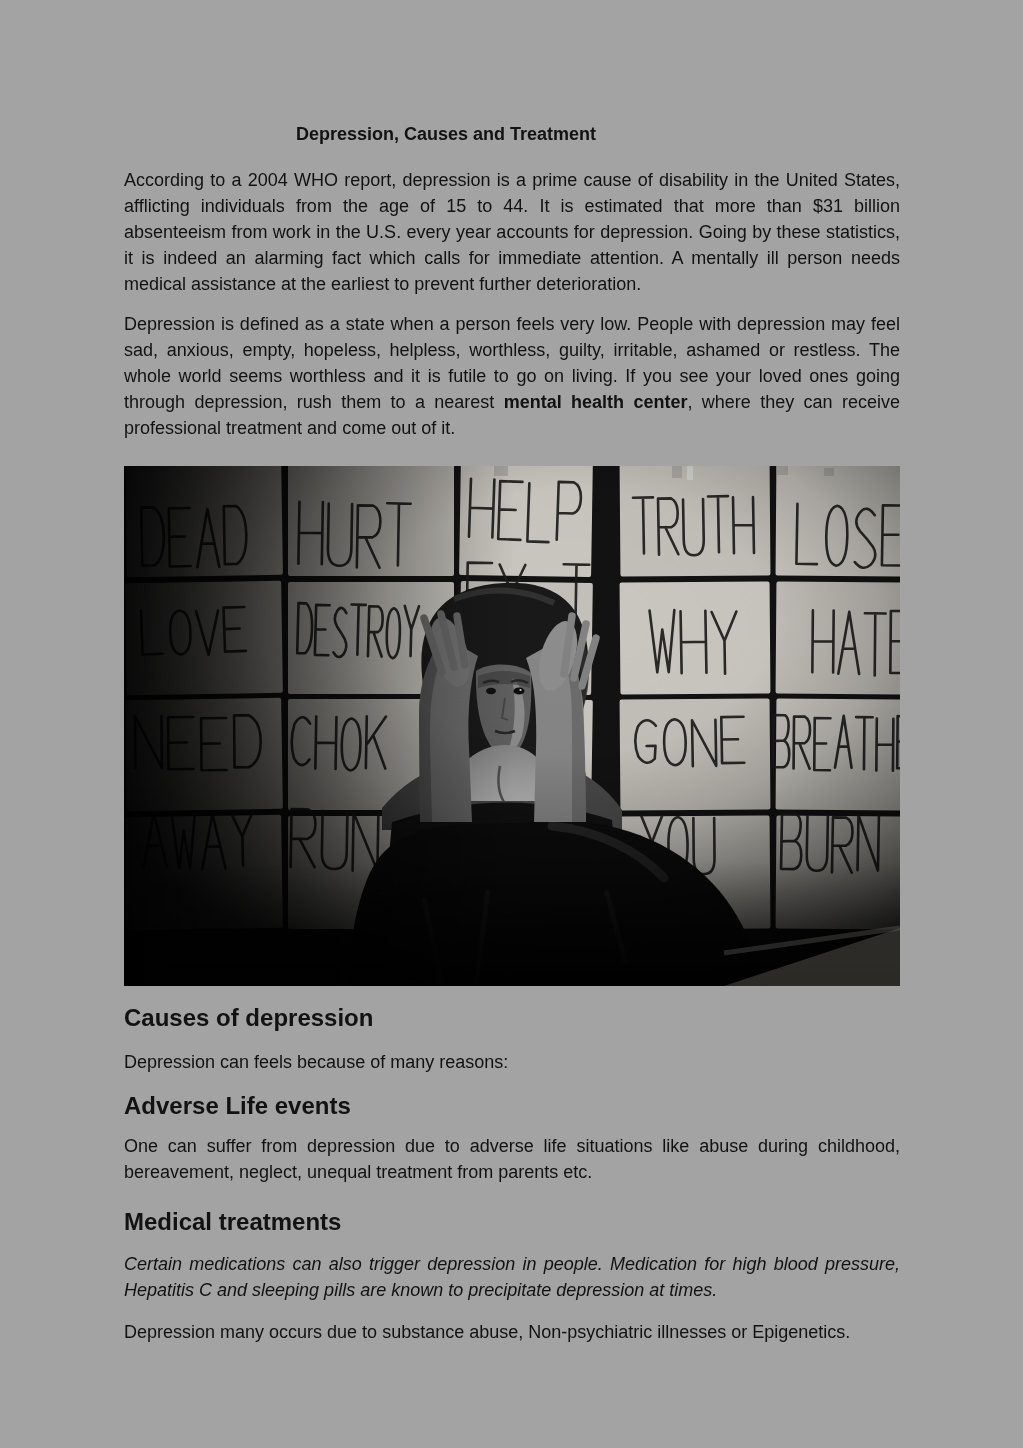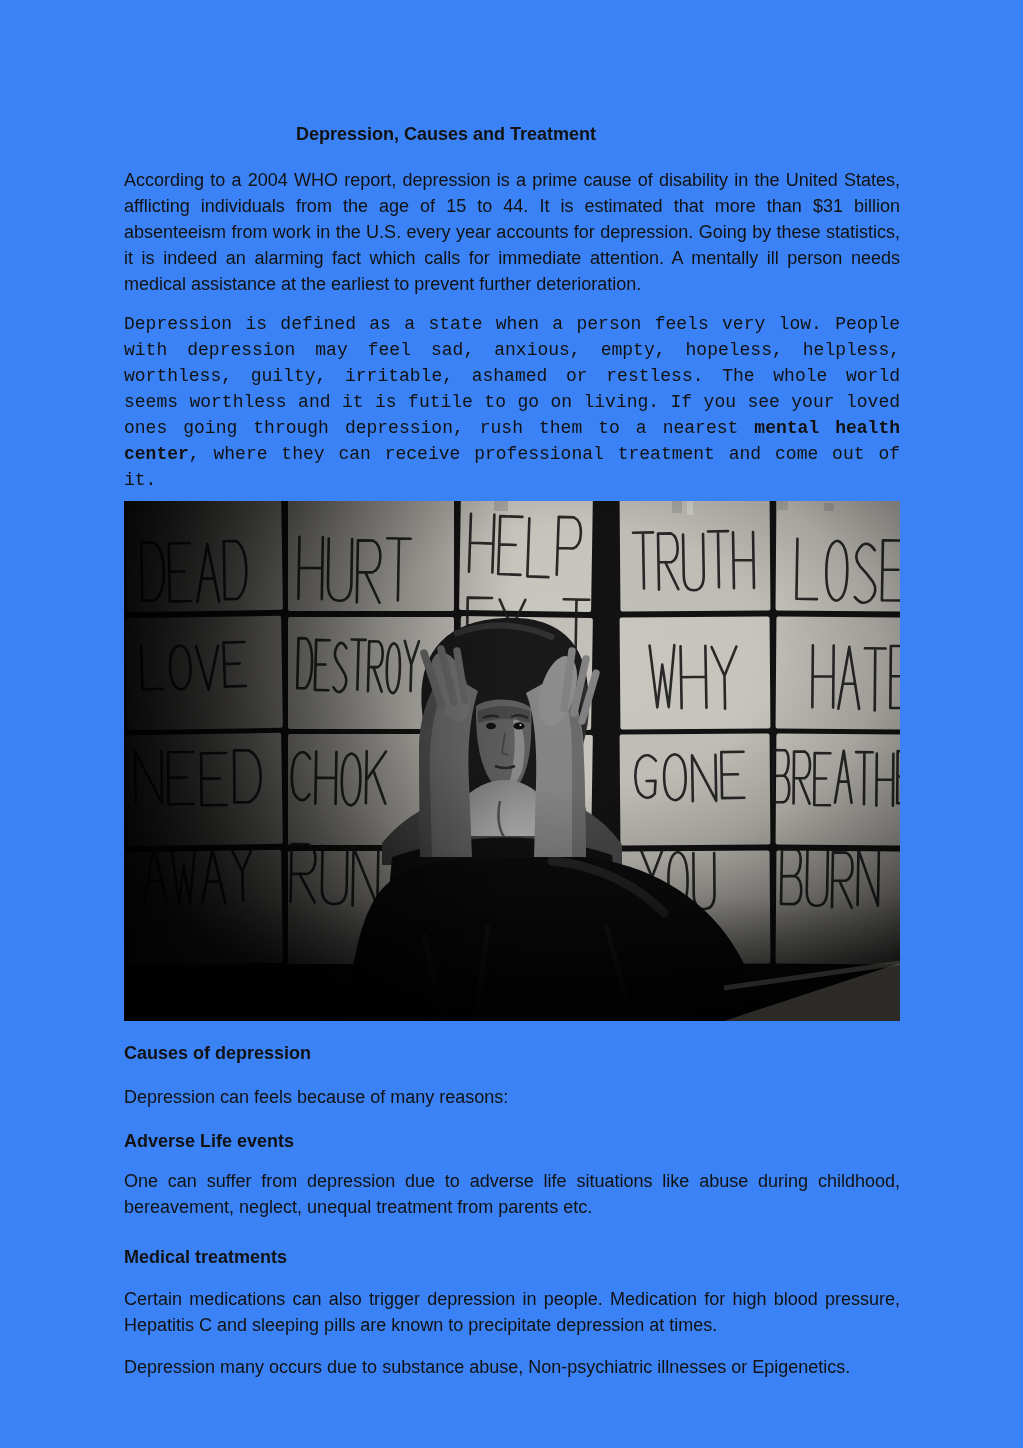--- a/index.html
+++ b/index.html
@@ -1,33 +1,33 @@
 <!DOCTYPE html>
 <html><head>
 <meta charset="utf-8">
 <style>
   html,body{margin:0;padding:0;background:#e8e8e8;}
   .page{
-    width:1023px;height:1448px;background:#3b82f6;margin:0 auto;
+    width:1023px;height:1448px;background:#a3a3a3;margin:0 auto;
     box-sizing:border-box;padding:121px 123px 0 124px;
     font-family:"Liberation Sans","DejaVu Sans",sans-serif;color:#121212;
     overflow:hidden;
   }
   .doc p{font-size:18px;line-height:26px;text-align:justify;margin:0 0 18px 0;}
   .doc .title{
     font-size:18px;line-height:26px;font-weight:bold;text-align:center;
     padding-right:132px;margin:0 0 20px 0;
   }
-  .doc h2{font-size:18px;line-height:26px;font-weight:bold;margin:0 0 18px 0;}
+  .doc h2{font-size:24px;line-height:26px;font-weight:bold;margin:0 0 18px 0;}
   .doc .p-intro{margin-bottom:14px;}
-  .doc .p-definition{margin-bottom:8px;font-family:Liberation Mono, monospace;}
+  .doc .p-definition{margin-bottom:25px;}
   .doc h2.h-adverse{margin-bottom:14px;}
   .doc .p-adverse{margin-bottom:24px;}
   .doc h2.h-medical{margin-bottom:16px;}
-  .doc .p-medical{margin-bottom:16px;}
+  .doc .p-medical{margin-bottom:16px;font-style:italic;}
   .doc .p-closing{margin-bottom:0;text-align:left;}
   figure.photo{
     margin:0 0 19px 0;width:776px;height:520px;background:#101010;
     overflow:hidden;
   }
   figure.photo svg{display:block;}
 </style>
 </head>
 <body>
 

